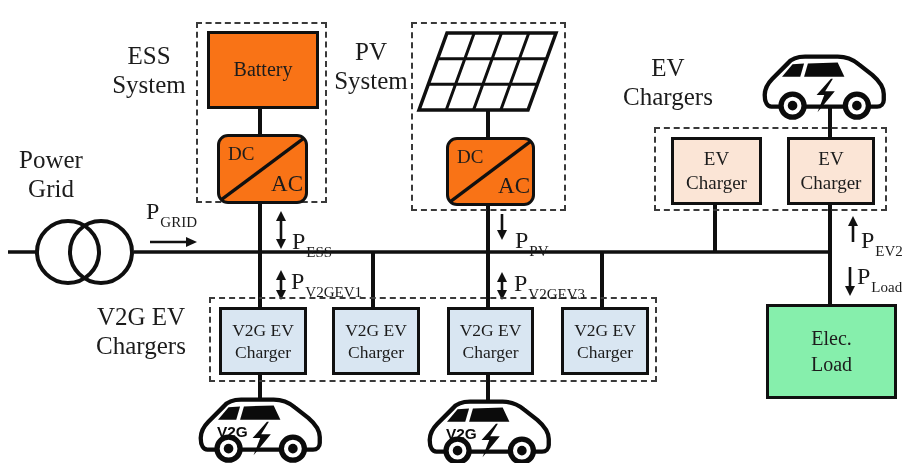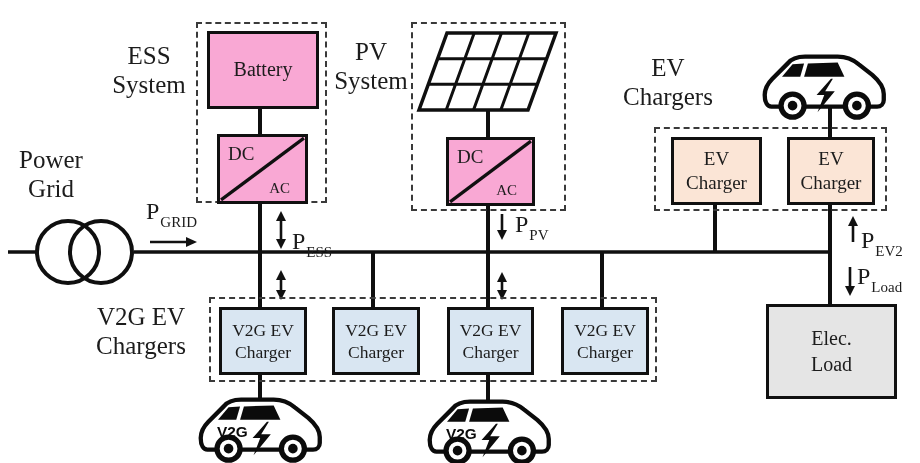--- a/index.html
+++ b/index.html
@@ -3,32 +3,32 @@
 <meta charset="utf-8">
 <style>
   html,body{margin:0;padding:0;background:#fff;}
   .canvas{position:relative;width:920px;height:463px;background:#ffffff;overflow:hidden;
           font-family:"Liberation Serif",serif;color:#1c1c1c;}
   .abs{position:absolute;}
   .layer{left:0;top:0;z-index:1;}
   .dashed-box{border:2px dashed #3a3a3a;background:transparent;z-index:2;}
   .solid-box{border:3px solid #101010;display:flex;flex-direction:column;align-items:center;
              justify-content:center;text-align:center;z-index:3;line-height:1.28;}
-  .green{background:#f9a8d4;}
+  .green{background:#f97316;}
   .blue{background:#d9e6f2;}
   .peach{background:#fbe5d6;}
-  .gray{background:#e5e5e5;}
+  .gray{background:#86efac;}
   .section-label{font-size:25px;line-height:1.14;text-align:center;z-index:4;white-space:nowrap;}
   .plabel{font-size:24px;z-index:4;white-space:nowrap;}
   .plabel sub{font-size:15px;position:relative;bottom:-2px;left:1px;}
-  .conv{position:absolute;}
+  .conv{position:absolute;border-radius:11px;}
   .conv .convline{position:absolute;left:0;top:0;width:100%;height:100%;}
   .conv .convline line{stroke:#101010;stroke-width:3;}
   .conv .dc{position:absolute;left:8px;top:5px;font-size:19px;}
-  .conv .ac{position:absolute;right:15px;bottom:3px;font-size:15px;margin-left:19px;}
+  .conv .ac{position:absolute;right:2px;bottom:3px;font-size:23px;margin-left:19px;}
   .wire{stroke:#0f0f0f;stroke-width:4;fill:none;}
   .buswire{stroke:#0f0f0f;stroke-width:3.5;fill:none;}
   .xfmr{fill:none;stroke:#0f0f0f;stroke-width:4;}
   .panel{fill:#ffffff;stroke:#0f0f0f;stroke-width:3.5;}
   .panelgrid{stroke:#0f0f0f;stroke-width:3;fill:none;}
   .arrowline{stroke:#111;stroke-width:2.6;}
   .arrowhead{fill:#111;stroke:none;}
   .carline{fill:#ffffff;stroke:#0b0b0b;stroke-width:4.5;stroke-linejoin:round;}
   .v2gtext{font-family:"Liberation Sans",sans-serif;font-weight:bold;font-size:16px;
            text-anchor:middle;fill:#0b0b0b;}
@@ -200,22 +200,28 @@
     <div>V2G EV</div>
     <div>Chargers</div>
   </div>
 
   <div class="abs plabel" style="left:146px;top:198px">
     <span>P</span><sub>GRID</sub>
   </div>
   <div class="abs plabel" style="left:292px;top:228px">
     <span>P</span><sub>ESS</sub>
   </div>
-  <div class="abs plabel" style="left:515px;top:211px">
+  <div class="abs plabel" style="left:291px;top:268px">
+    <span>P</span><sub>V2GEV1</sub>
+  </div>
+  <div class="abs plabel" style="left:515px;top:227px">
     <span>P</span><sub>PV</sub>
+  </div>
+  <div class="abs plabel" style="left:514px;top:270px">
+    <span>P</span><sub>V2GEV3</sub>
   </div>
   <div class="abs plabel" style="left:861px;top:227px">
     <span>P</span><sub>EV2</sub>
   </div>
   <div class="abs plabel" style="left:857px;top:263px">
     <span>P</span><sub>Load</sub>
   </div>
 
 </div>
 

